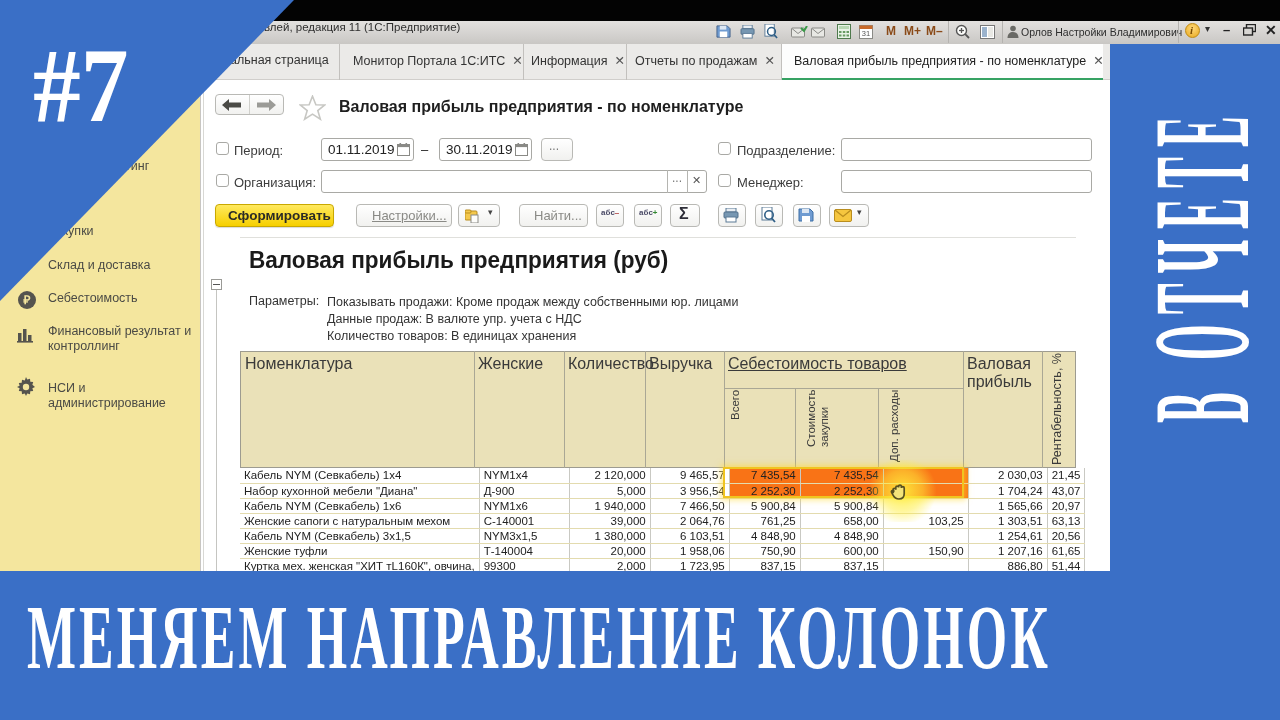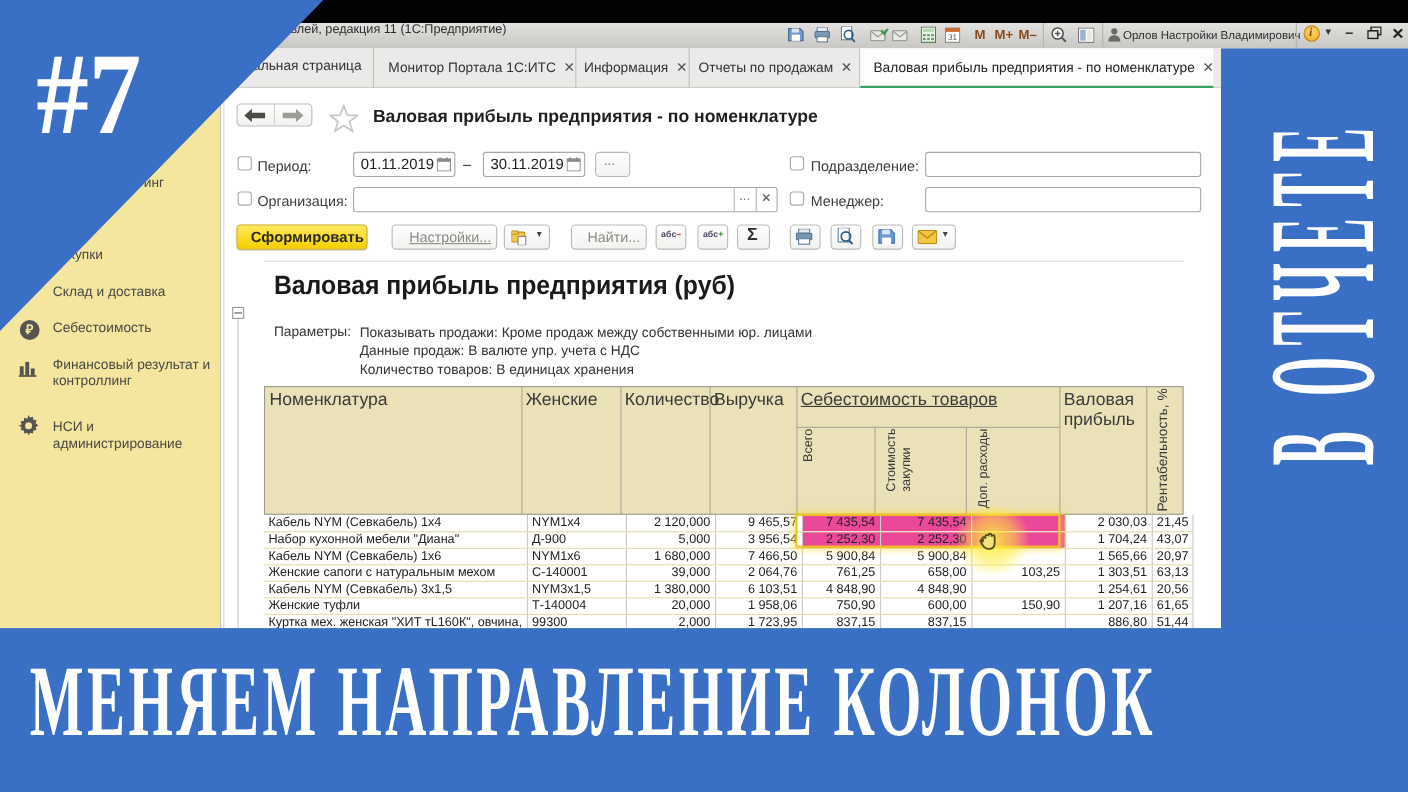--- a/index.html
+++ b/index.html
@@ -6,21 +6,21 @@
 .abs{position:absolute;}
 .btn{position:absolute;background:linear-gradient(#ffffff,#f1f1ef);border:1px solid #b9b9b5;border-radius:4px;box-sizing:border-box;}
 .cb{position:absolute;width:13px;height:13px;background:#fff;border:1px solid #a9a9a5;border-radius:3px;box-sizing:border-box;}
 .lbl{position:absolute;font-size:13px;color:#3c3c3c;}
 .fld{position:absolute;background:#fff;border:1px solid #a9a9a5;border-radius:3px;box-sizing:border-box;}
 .hdrtxt{position:absolute;font-size:16px;color:#3a3a3a;}
 .rot{position:absolute;font-size:11.5px;line-height:13px;color:#3a3a3a;transform:rotate(-90deg);transform-origin:left bottom;white-space:nowrap;}
 td.c{border-right:1px solid #c9c9c3;border-bottom:1px solid #e3dbae;padding:0 4px;overflow:hidden;white-space:nowrap;}
 td.t{text-align:left;}
 td.n{text-align:right;}
-td.sel{background:#ec4899;}
+td.sel{background:#f97316;}
 </style></head>
 <body>
 <div id="stage">
 
   <div class="abs" style="left:0;top:0;width:1280px;height:21px;background:#030303;"></div>
 
   <div class="abs" style="left:0;top:21px;width:1280px;height:23px;background:linear-gradient(#e3e1df,#c9c7c4);"></div>
   <div class="abs" style="left:264px;top:21px;font-size:11.5px;color:#2e2e2e;">влей, редакция 11  (1С:Предприятие)</div>
   <div id="toolbar-icons" class="abs" style="left:700px;top:21px;width:580px;height:23px;">
     <svg class="abs" style="left:16px;top:3px;" width="15" height="15" viewBox="0 0 16 16">
@@ -291,21 +291,21 @@
             <td class="c n">3 956,54</td>
             <td class="c n sel">2 252,30</td>
             <td class="c n sel">2 252,30</td>
             <td class="c n sel"></td>
             <td class="c n">1 704,24</td>
             <td class="c n">43,07</td>
           </tr>
       <tr style="height:15px;">
             <td class="c t">Кабель NYM (Севкабель) 1x6</td>
             <td class="c t">NYM1x6</td>
-            <td class="c n">1 680,000</td>
+            <td class="c n">1 940,000</td>
             <td class="c n">7 466,50</td>
             <td class="c n">5 900,84</td>
             <td class="c n">5 900,84</td>
             <td class="c n"></td>
             <td class="c n">1 565,66</td>
             <td class="c n">20,97</td>
           </tr>
       <tr style="height:15px;">
             <td class="c t">Женские сапоги с натуральным мехом</td>
             <td class="c t">С-140001</td>

